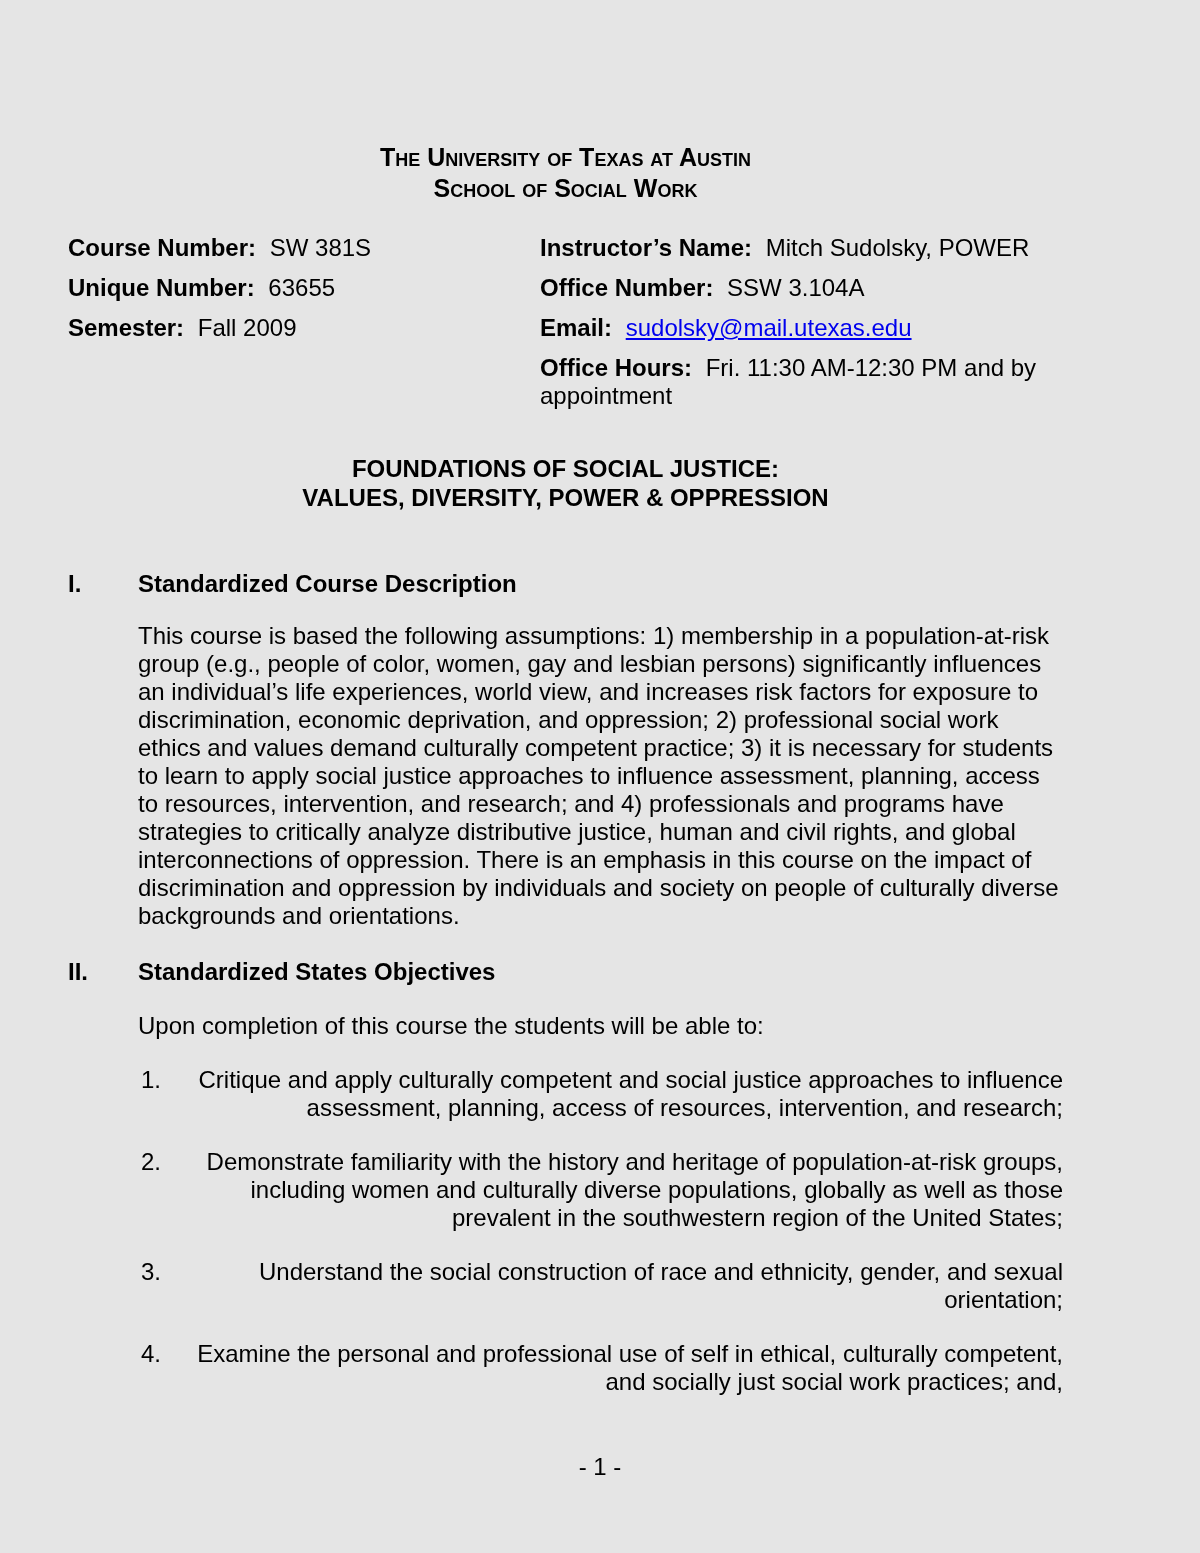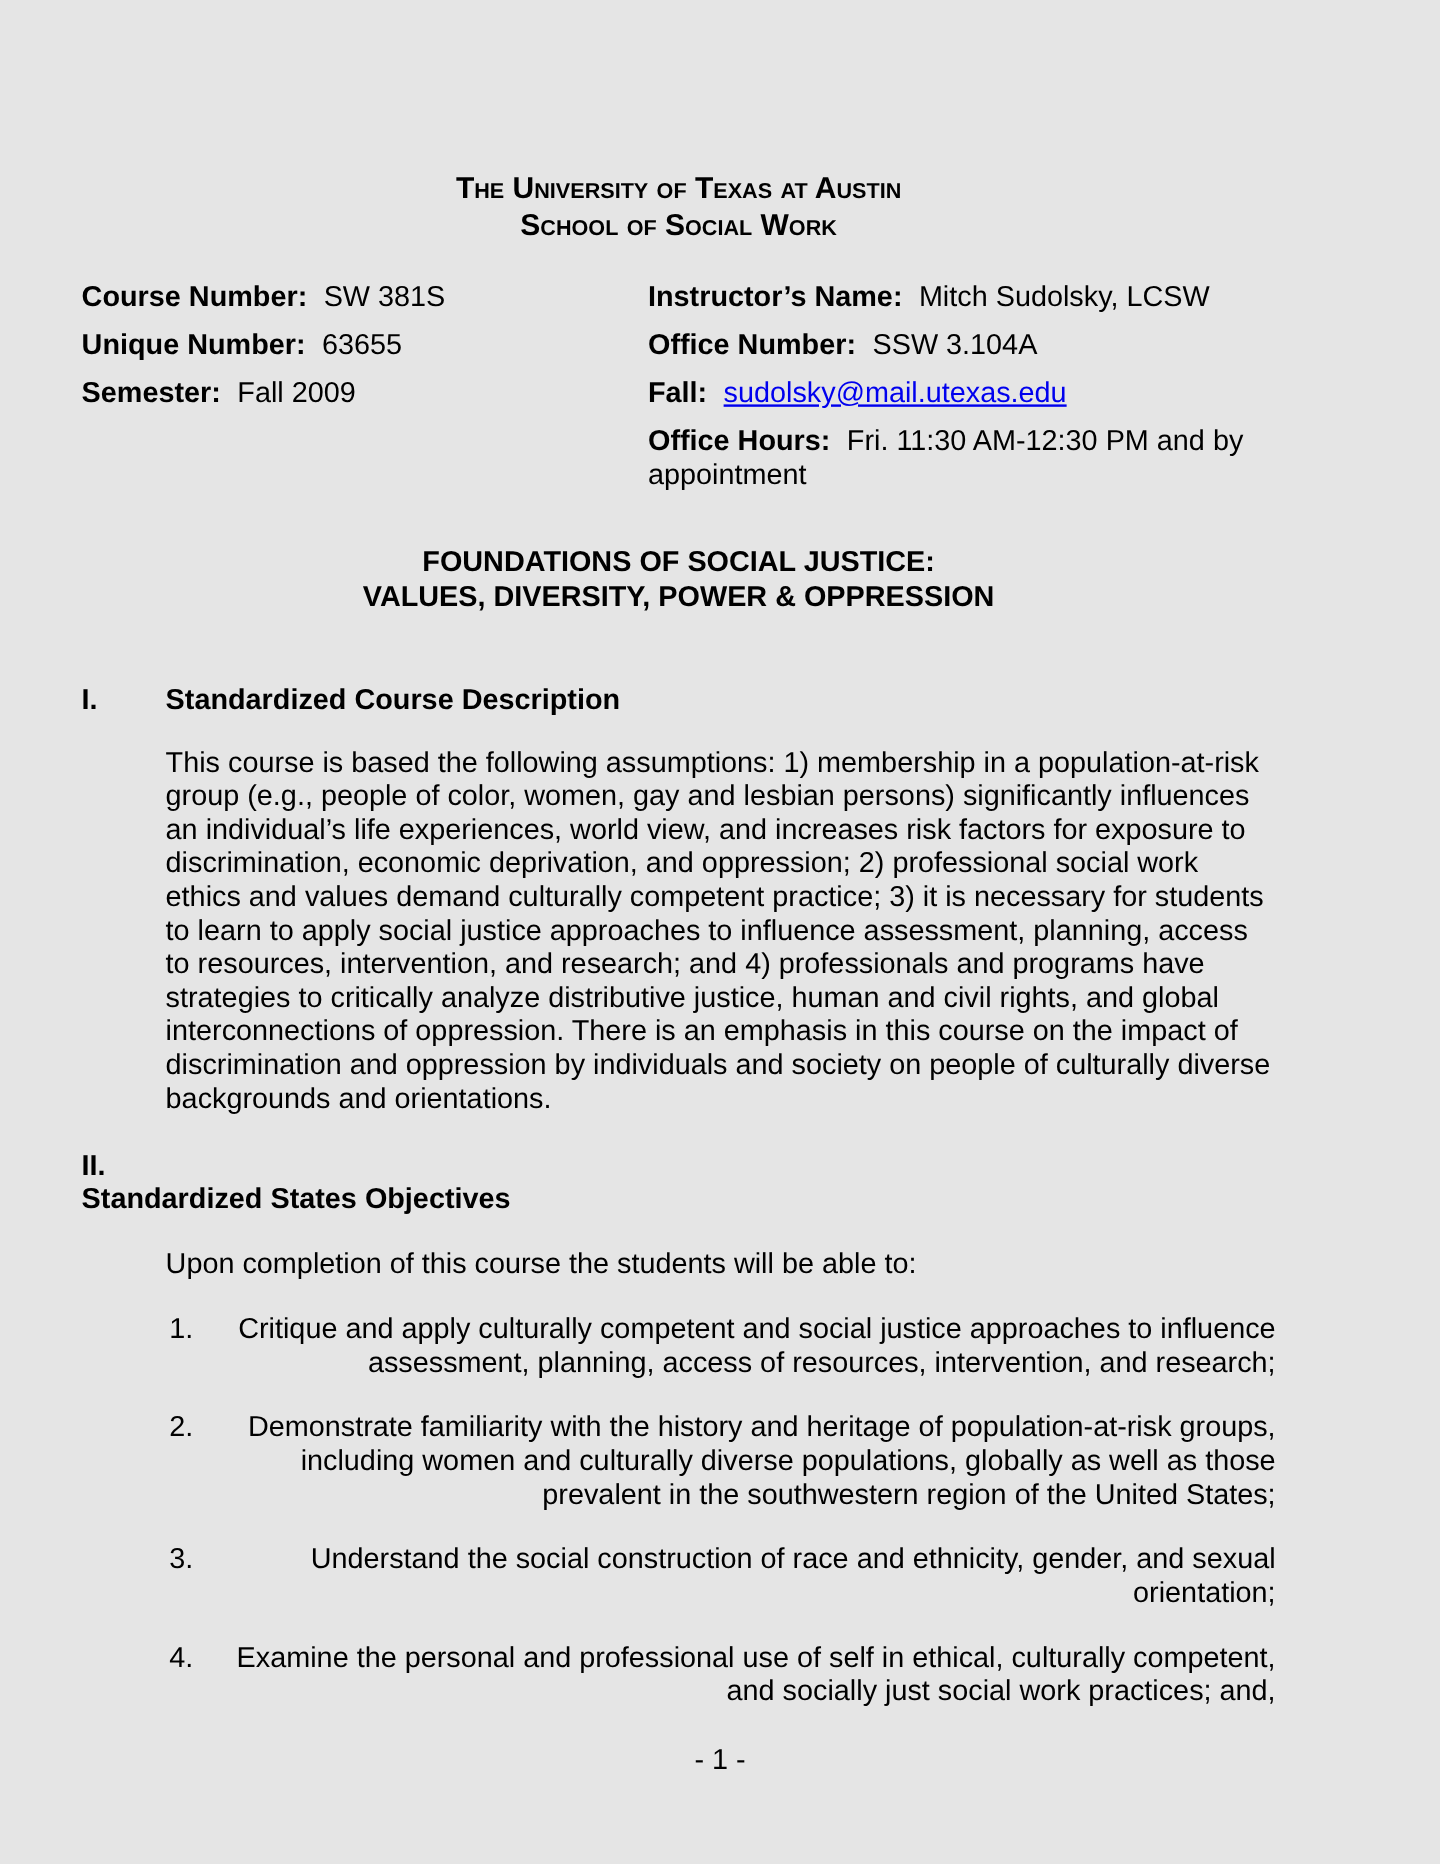--- a/index.html
+++ b/index.html
@@ -66,21 +66,21 @@
     text-align: center;
     font-weight: bold;
     line-height: 29px;
   }
   .section-heading {
     display: flex;
     font-weight: bold;
     line-height: 28px;
   }
   .section-one-heading { margin-top: 58px; }
-  .section-two-heading { margin-top: 28px; flex-direction: column; }
+  .section-two-heading { margin-top: 28px; }
   .section-numeral {
     width: 70px;
     flex: none;
   }
   .body-paragraph {
     margin: 24px 0 0 70px;
     line-height: 28px;
   }
   .objectives-intro {
     margin: 26px 0 0 70px;
@@ -129,28 +129,28 @@
         <span class="field-value">63655</span>
       </div>
       <div class="info-row">
         <span class="field-label">Semester</span><span class="field-sep">:</span>
         <span class="field-value">Fall 2009</span>
       </div>
     </div>
     <div class="info-col-right">
       <div class="info-row">
         <span class="field-label">Instructor’s Name</span><span class="field-sep">:</span>
-        <span class="field-value">Mitch Sudolsky, LCSW</span>
+        <span class="field-value">Mitch Sudolsky, POWER</span>
       </div>
       <div class="info-row">
         <span class="field-label">Office Number</span><span class="field-sep">:</span>
         <span class="field-value">SSW 3.104A</span>
       </div>
       <div class="info-row">
-        <span class="field-label">Fall</span><span class="field-sep">:</span>
+        <span class="field-label">Email</span><span class="field-sep">:</span>
         <a class="field-value email-link">sudolsky@mail.utexas.edu</a>
       </div>
       <div class="info-row">
         <span class="field-label">Office Hours</span><span class="field-sep">:</span>
         <span class="field-value">Fri. 11:30 AM-12:30 PM and by appointment</span>
       </div>
     </div>
   </div>
 
   <div class="course-title">

